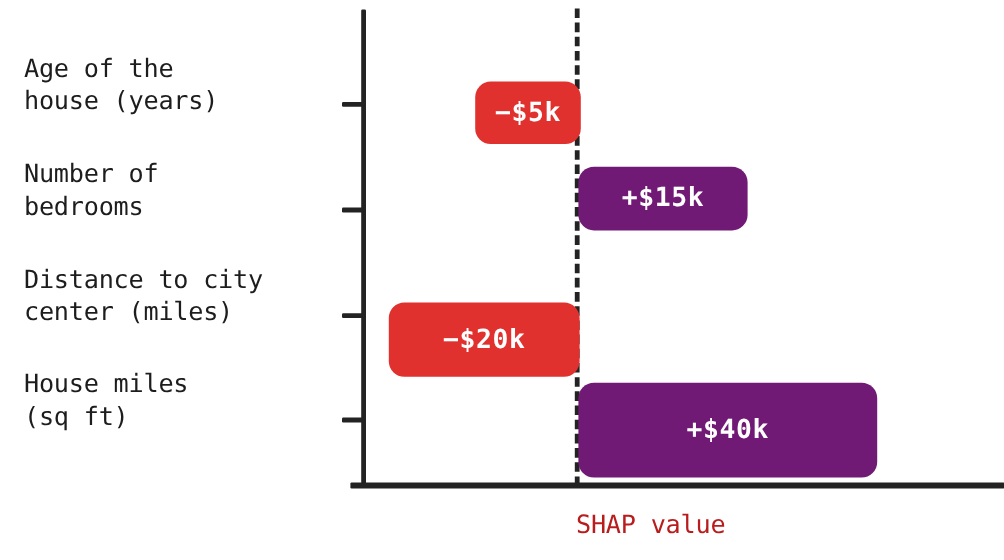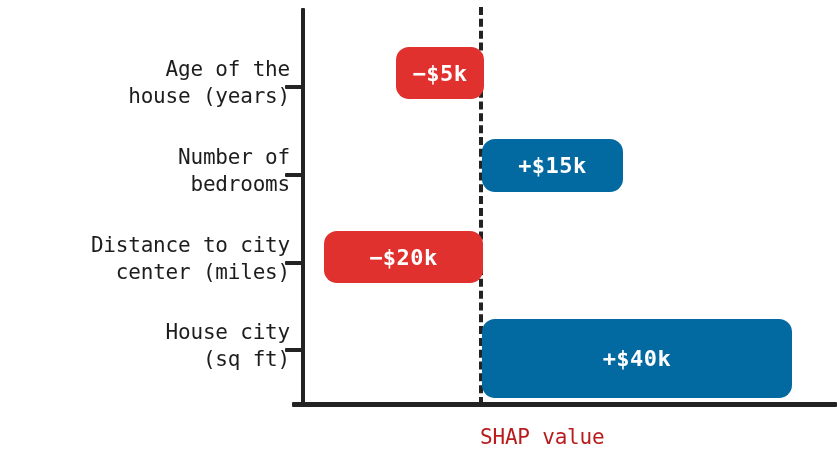--- a/index.html
+++ b/index.html
@@ -57,44 +57,43 @@
     width: 0;
     height: 398px;
     border-left: 4px dashed #232323;
   }
 
   
   .cat-label {
     position: absolute;
     right: 837px;
     width: 270px;
-    text-align: right;
     color: #1d1d1d;
     font-size: 21px;
     line-height: 27px;
     letter-spacing: -0.2px;
     white-space: pre-line;
-    margin-top: 12px;
   }
 
   
   .bar {
     position: absolute;
     border-radius: 13px;
     display: flex;
     align-items: center;
     justify-content: center;
     box-sizing: border-box;
   }
   .bar.negative {
     background: #e0312f;
     justify-content: center;
+    margin-top: 21px;
   }
   .bar.positive {
-    background: #0369a1;
+    background: #701a75;
   }
   .bar-value {
     color: #ffffff;
     font-size: 22px;
     font-weight: bold;
     letter-spacing: 0.5px;
     user-select: none;
   }
 
   
@@ -119,34 +118,34 @@
   <div class="x-axis-line"></div>
 
   <div class="zero-line"></div>
 
   <div class="cat-label" style="left:20px; right:auto; top:44px;">Age of the
 house (years)</div>
   <div class="cat-label" style="left:20px; right:auto; top:220px;">Distance to city
 center (miles)</div>
   <div class="cat-label" style="left:20px; right:auto; top:132px;">Number of
 bedrooms</div>
-  <div class="cat-label" style="left:20px; right:auto; top:307px;">House city
+  <div class="cat-label" style="left:20px; right:auto; top:307px;">House miles
 (sq ft)</div>
 
   <div class="bar negative" style="left:396px; top:47px; width:88px; height:52px;">
     <span class="bar-value">−$5k</span>
   </div>
 
   <div class="bar positive" style="left:482px; top:139px; width:141px; height:53px;">
     <span class="bar-value">+$15k</span>
   </div>
 
-  <div class="bar negative" style="left:324px; top:231px; width:159px; height:52px;">
+  <div class="bar negative" style="left:324px; top:231px; width:159px; height:62px;">
     <span class="bar-value">−$20k</span>
   </div>
 
-  <div class="bar positive" style="left:482px; top:319px; width:310px; height:79px;">
+  <div class="bar positive" style="left:482px; top:319px; width:249px; height:79px;">
     <span class="bar-value">+$40k</span>
   </div>
 
   <div class="x-axis-title" style="left:480px; top:425px;">SHAP value</div>
 
 </div>
 
 </body></html>

